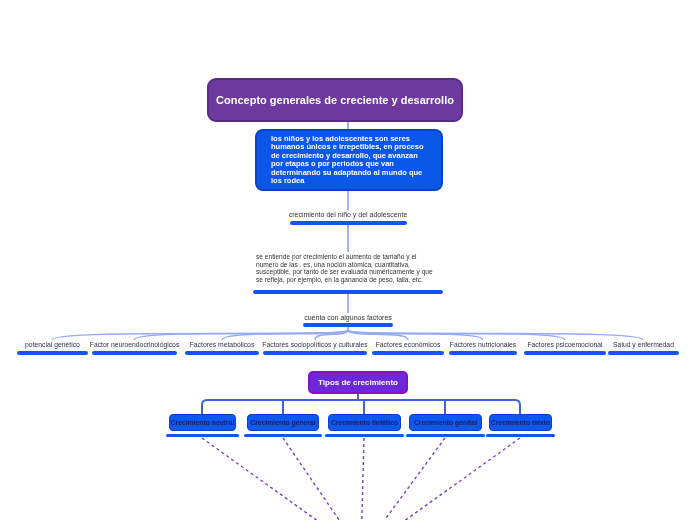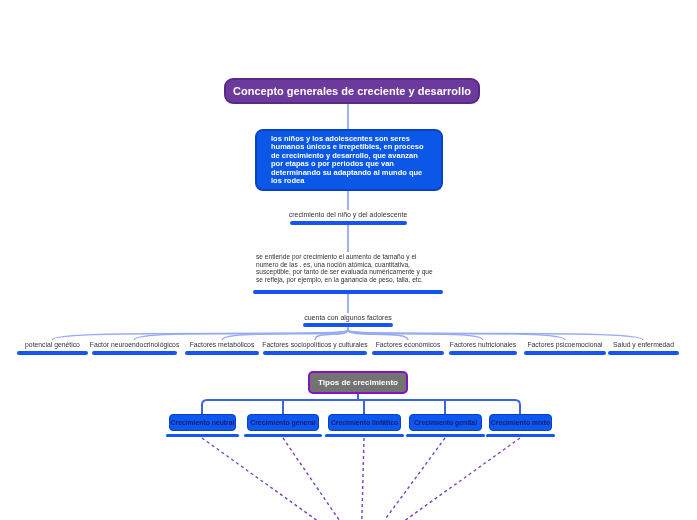--- a/index.html
+++ b/index.html
@@ -3,21 +3,21 @@
 <meta charset="utf-8">
 <style>
   html,body{margin:0;padding:0;background:#fff;}
   #canvas{
     position:relative;width:697px;height:520px;background:#ffffff;
     overflow:hidden;font-family:"Liberation Sans",sans-serif;
   }
   svg.connectors{position:absolute;left:0;top:0;z-index:0;}
   .node{position:absolute;z-index:1;box-sizing:border-box;display:flex;align-items:center;justify-content:center;text-align:center;}
   .root-node{
-    left:224px;top:78px;width:256px;height:26px;
+    left:207px;top:78px;width:256px;height:44px;
     background:#6c3a9d;border:2px solid #592b86;border-radius:9px;
     color:#ffffff;font-weight:bold;font-size:11px;
   }
   .intro-node{
     left:255px;top:129px;width:188px;height:62px;
     background:#0b57e8;border:2px solid #0843c4;border-radius:8px;
     color:#ffffff;font-weight:bold;font-size:7.5px;line-height:8.4px;
     text-align:left;padding:4px 14px;white-space:pre-line;
     align-items:flex-start;justify-content:flex-start;
   }
@@ -35,21 +35,21 @@
     position:absolute;z-index:1;left:256px;top:253px;width:180px;
     color:#333333;font-size:6.6px;line-height:7.6px;text-align:left;white-space:pre-line;
   }
   .factor{
     position:absolute;z-index:1;top:341px;display:flex;flex-direction:column;align-items:center;
   }
   .factor .f-label{color:#333333;font-size:6.8px;line-height:8px;white-space:nowrap;margin-bottom:2px;}
   .factor .f-bar{height:4px;width:100%;background:#1554f0;border-radius:2px;}
   .types-node{
     left:308px;top:371px;width:100px;height:23px;
-    background:#737373;border:2px solid #8712c2;border-radius:5px;
+    background:#6d28d9;border:2px solid #8712c2;border-radius:5px;
     color:#ffffff;font-weight:bold;font-size:8px;
   }
   .type-node{
     top:414px;height:17px;
     background:#0d59f0;border:1.5px solid #0a3fc8;border-radius:4px;
     color:#171a6e;font-weight:bold;font-size:6.8px;white-space:nowrap;
   }
   .type-bar{position:absolute;z-index:1;top:434px;height:3px;background:#1554f0;border-radius:2px;}
 </style>
 </head>

